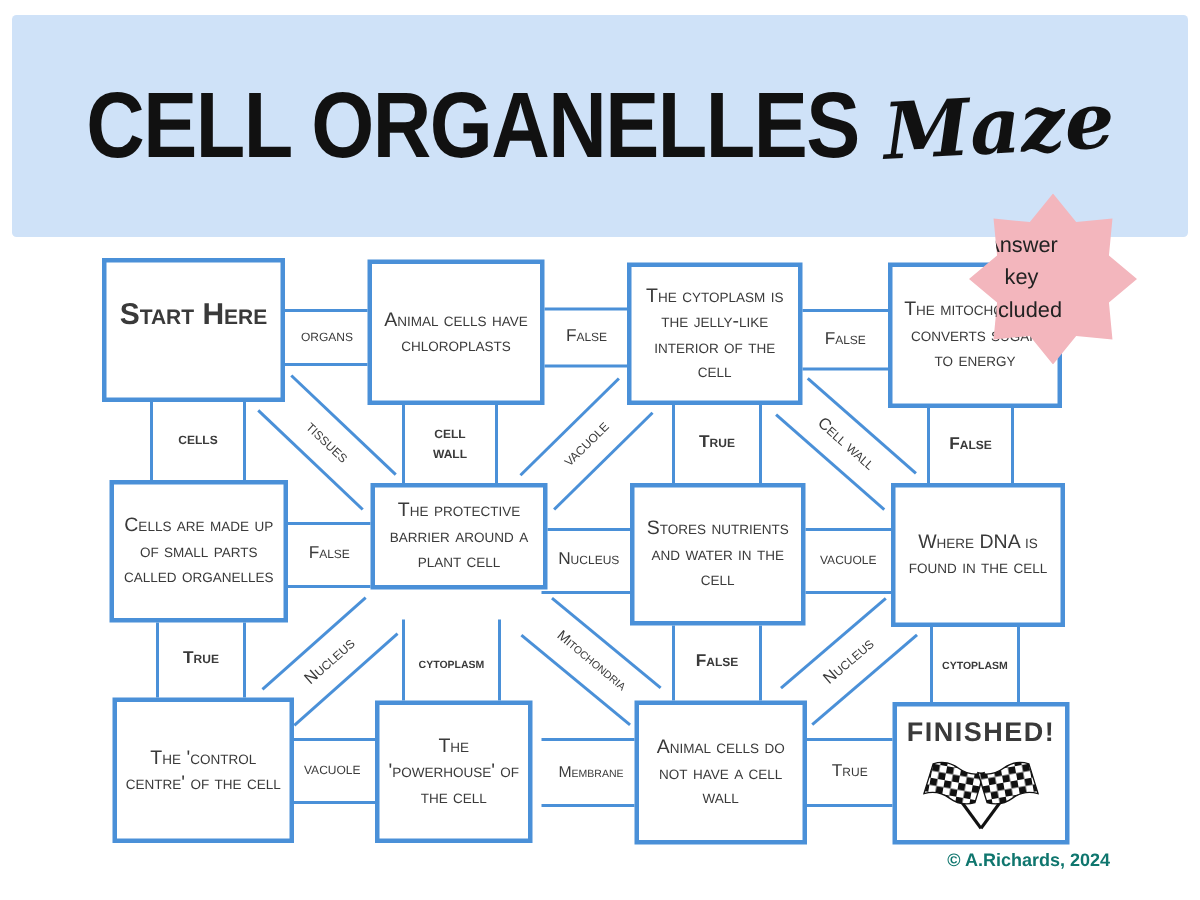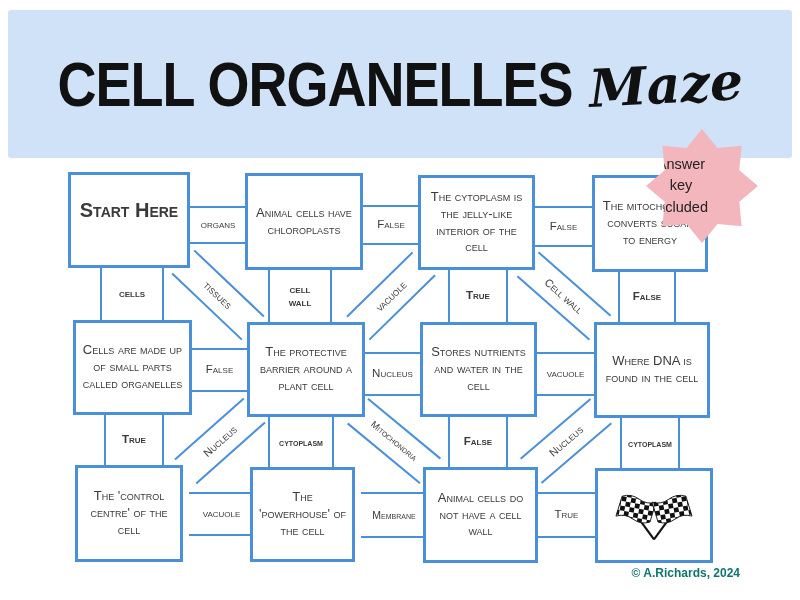--- a/index.html
+++ b/index.html
@@ -149,39 +149,40 @@
   </div>
 <div class="box mz" style="left:418px;top:175px;width:117px;height:95px;">
     <div>The cytoplasm is the jelly-like interior of the cell</div>
   </div>
 <div class="box mz" style="left:592px;top:175px;width:116px;height:97px;">
     <div>The mitochondria converts sugar to energy</div>
   </div>
 <div class="box mz" style="left:73px;top:320px;width:119px;height:95px;">
     <div>Cells are made up of small parts called organelles</div>
   </div>
-<div class="box mz" style="left:247px;top:322px;width:118px;height:95px;">
+<div class="box mz" style="left:247px;top:322px;width:118px;height:71px;">
     <div>The protective barrier around a plant cell</div>
   </div>
 <div class="box mz" style="left:420px;top:322px;width:117px;height:95px;">
     <div>Stores nutrients and water in the cell</div>
   </div>
 <div class="box mz" style="left:594px;top:322px;width:116px;height:96px;">
     <div>Where DNA is found in the cell</div>
   </div>
-<div class="box mz" style="left:75px;top:465px;width:108px;height:97px;">
+<div class="box mz" style="left:75px;top:465px;width:121px;height:97px;">
     <div>The 'control centre' of the cell</div>
   </div>
 <div class="box mz" style="left:250px;top:467px;width:105px;height:95px;">
     <div>The 'powerhouse' of the cell</div>
   </div>
 <div class="box mz" style="left:423px;top:467px;width:115px;height:96px;">
     <div>Animal cells do not have a cell wall</div>
   </div>
 <div class="box mz" style="left:595px;top:468px;width:118px;height:95px;">
+  <div class="finished-title">Finished!</div>
   <svg width="88" height="50" viewBox="0 0 100 58" aria-hidden="true">
     <defs>
       <pattern id="chk" width="11" height="11" patternUnits="userSpaceOnUse">
         <rect width="11" height="11" fill="#ffffff"></rect>
         <rect width="5.5" height="5.5" fill="#111111"></rect>
         <rect x="5.5" y="5.5" width="5.5" height="5.5" fill="#111111"></rect>
       </pattern>
     </defs>
     <line x1="50" y1="56" x2="14" y2="7" stroke="#111" stroke-width="2.5"></line>
     <line x1="50" y1="56" x2="86" y2="7" stroke="#111" stroke-width="2.5"></line>

